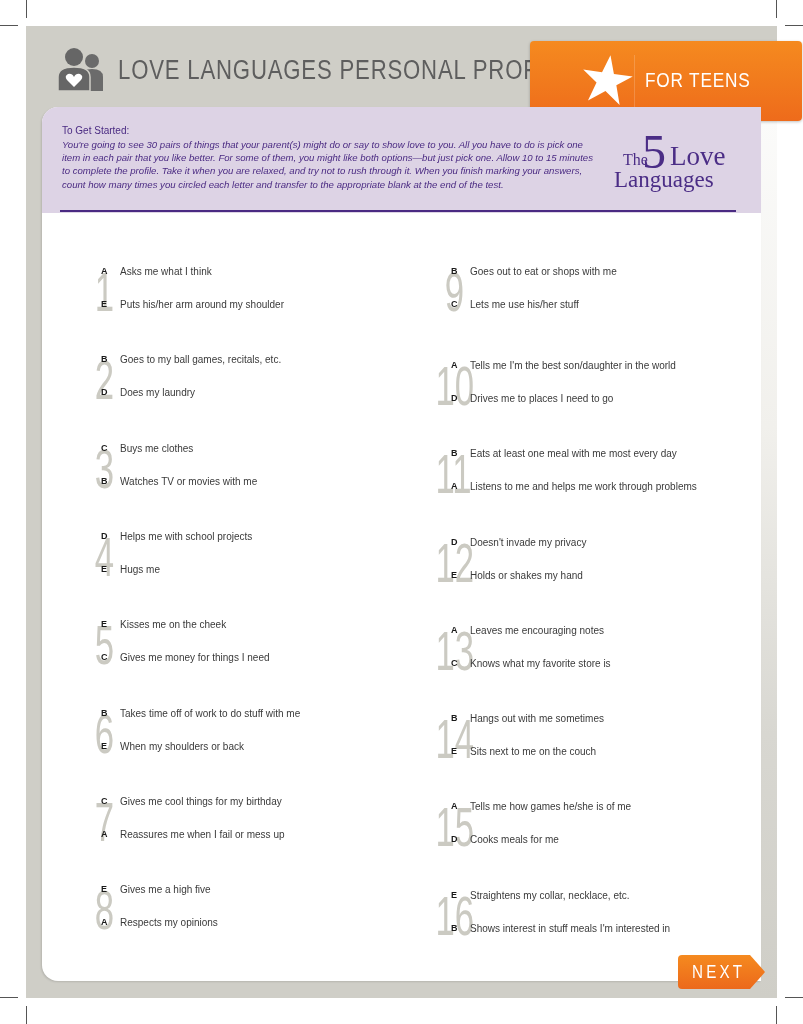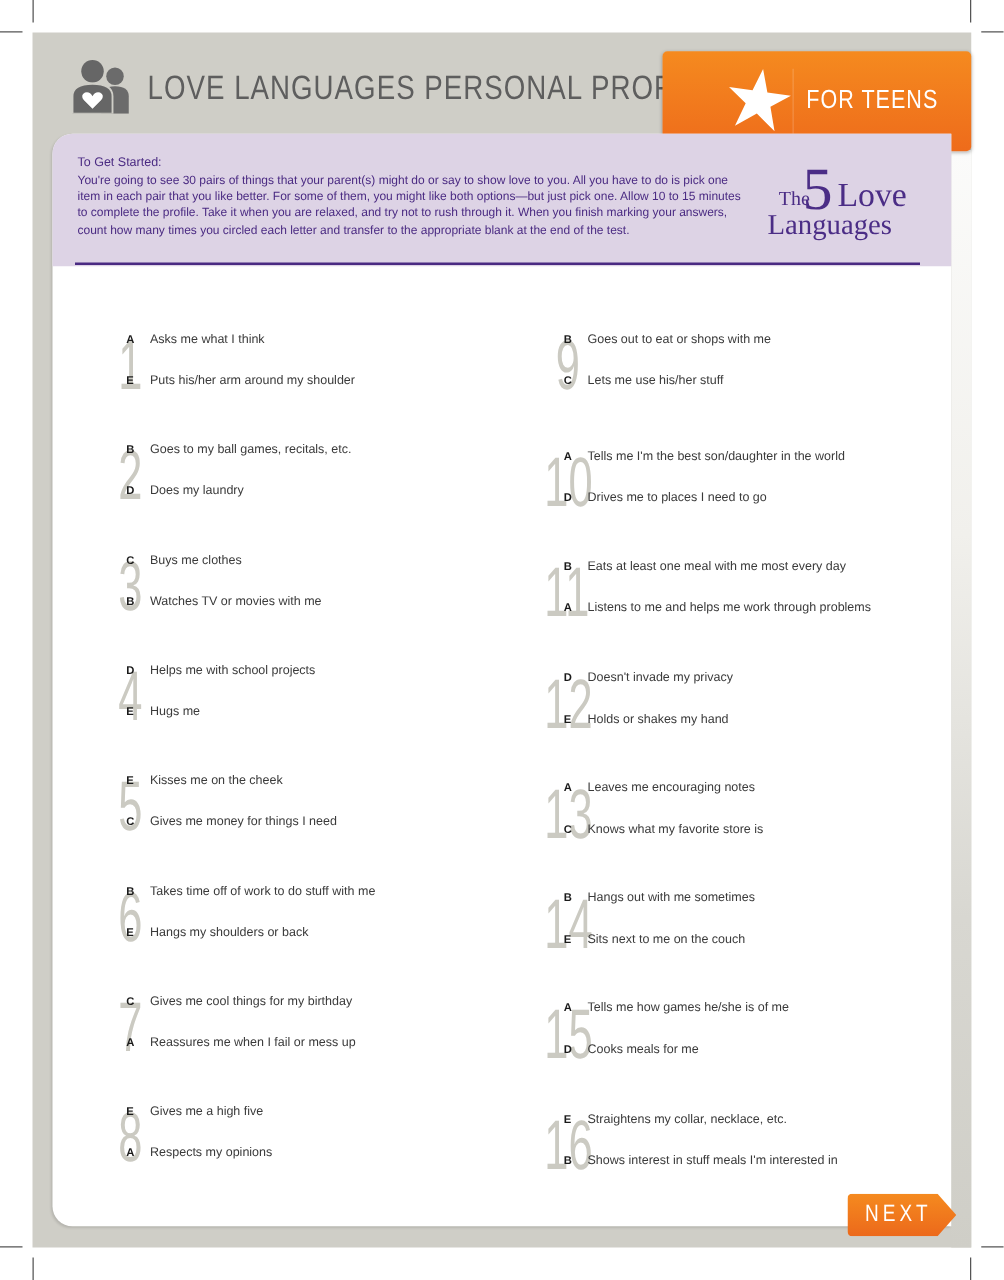--- a/index.html
+++ b/index.html
@@ -21,21 +21,21 @@
 
     
     .header-icon { position: absolute; left: 57px; top: 47px; width: 48px; height: 44px; }
     .header-title {
       position: absolute; left: 118px; top: 52px;
       font-family: "Liberation Sans", sans-serif; font-size: 27px; letter-spacing: 1px;
       color: #5e5e5e; transform: scaleX(0.82); transform-origin: left center;
       white-space: nowrap; line-height: 36px;
     }
     .teens-badge {
-      position: absolute; left: 530px; top: 41px; width: 247px; height: 80px;
+      position: absolute; left: 530px; top: 41px; width: 272px; height: 80px;
       background: linear-gradient(to bottom, #f58a1f 0%, #ee6b1b 100%);
       border-radius: 4px; box-shadow: 0 1px 3px rgba(0,0,0,0.25);
     }
     .teens-star { position: absolute; left: 50px; top: 12px; width: 54px; height: 54px; }
     .teens-divider { position: absolute; left: 104px; top: 14px; width: 1px; height: 52px; background: rgba(255,255,255,0.18); }
     .teens-label {
       position: absolute; left: 115px; top: 25px; color: #ffffff;
       font-size: 21px; letter-spacing: 1px; line-height: 28px;
       transform: scaleX(0.82); transform-origin: left center; white-space: nowrap;
     }
@@ -48,21 +48,21 @@
     }
     .intro {
       position: absolute; left: 42px; top: 107px; width: 719px; height: 106px;
       background: #ddd3e5; border-top-left-radius: 16px;
     }
     .intro-heading {
       position: absolute; left: 20px; top: 18px; font-size: 10px; font-weight: normal; color: #4a2a82;
     }
     .intro-body {
       position: absolute; left: 20px; top: 31px; width: 540px;
-      font-size: 9.6px; line-height: 13.2px; color: #4a2a82;
+      font-size: 9.6px; line-height: 13.2px; font-style: italic; color: #4a2a82;
     }
     .intro-rule { position: absolute; left: 18px; top: 103px; width: 676px; height: 2px; background: #4a2a82; }
     .logo { position: absolute; left: 570px; top: 24px; width: 120px; height: 64px; color: #4b2d86; font-family: "Liberation Serif", serif; }
     .logo-the { position: absolute; left: 11px; top: 20px; font-size: 16px; }
     .logo-five { position: absolute; left: 30px; top: -6px; font-size: 48px; line-height: 54px; }
     .logo-love { position: absolute; left: 58px; top: 10px; font-size: 27px; line-height: 30px; text-align: right; }
     .logo-languages { position: absolute; left: 2px; top: 36px; font-size: 23px; line-height: 26px; }
 
     
     .q { position: absolute; width: 340px; height: 70px; }
@@ -199,21 +199,21 @@
 </div>
 
 <div class="q" style="left:68px;top:706px;">
   <div class="q-num">6</div>
   <div class="q-opt first">
       <span class="q-letter">B</span>
       <span class="q-text">Takes time off of work to do stuff with me</span>
     </div>
   <div class="q-opt second">
       <span class="q-letter">E</span>
-      <span class="q-text">Hangs my shoulders or back</span>
+      <span class="q-text">When my shoulders or back</span>
     </div>
 </div>
 
 <div class="q" style="left:68px;top:794px;">
   <div class="q-num">7</div>
   <div class="q-opt first">
       <span class="q-letter">C</span>
       <span class="q-text">Gives me cool things for my birthday</span>
     </div>
   <div class="q-opt second">

